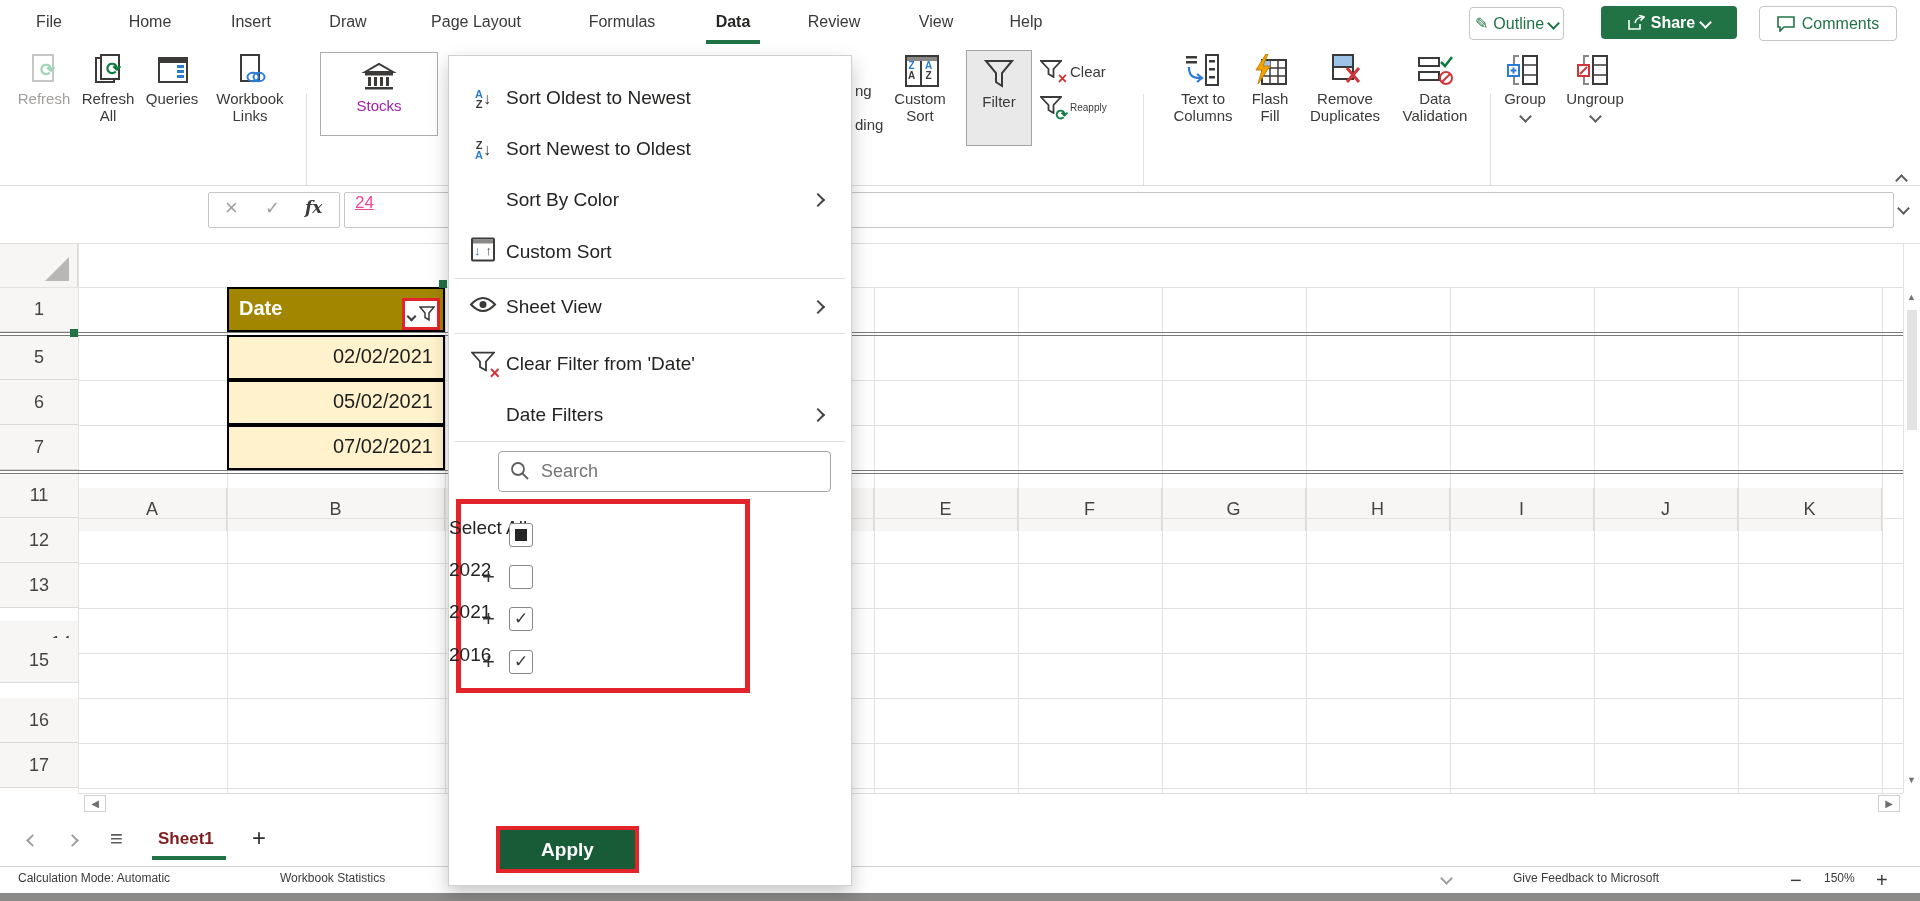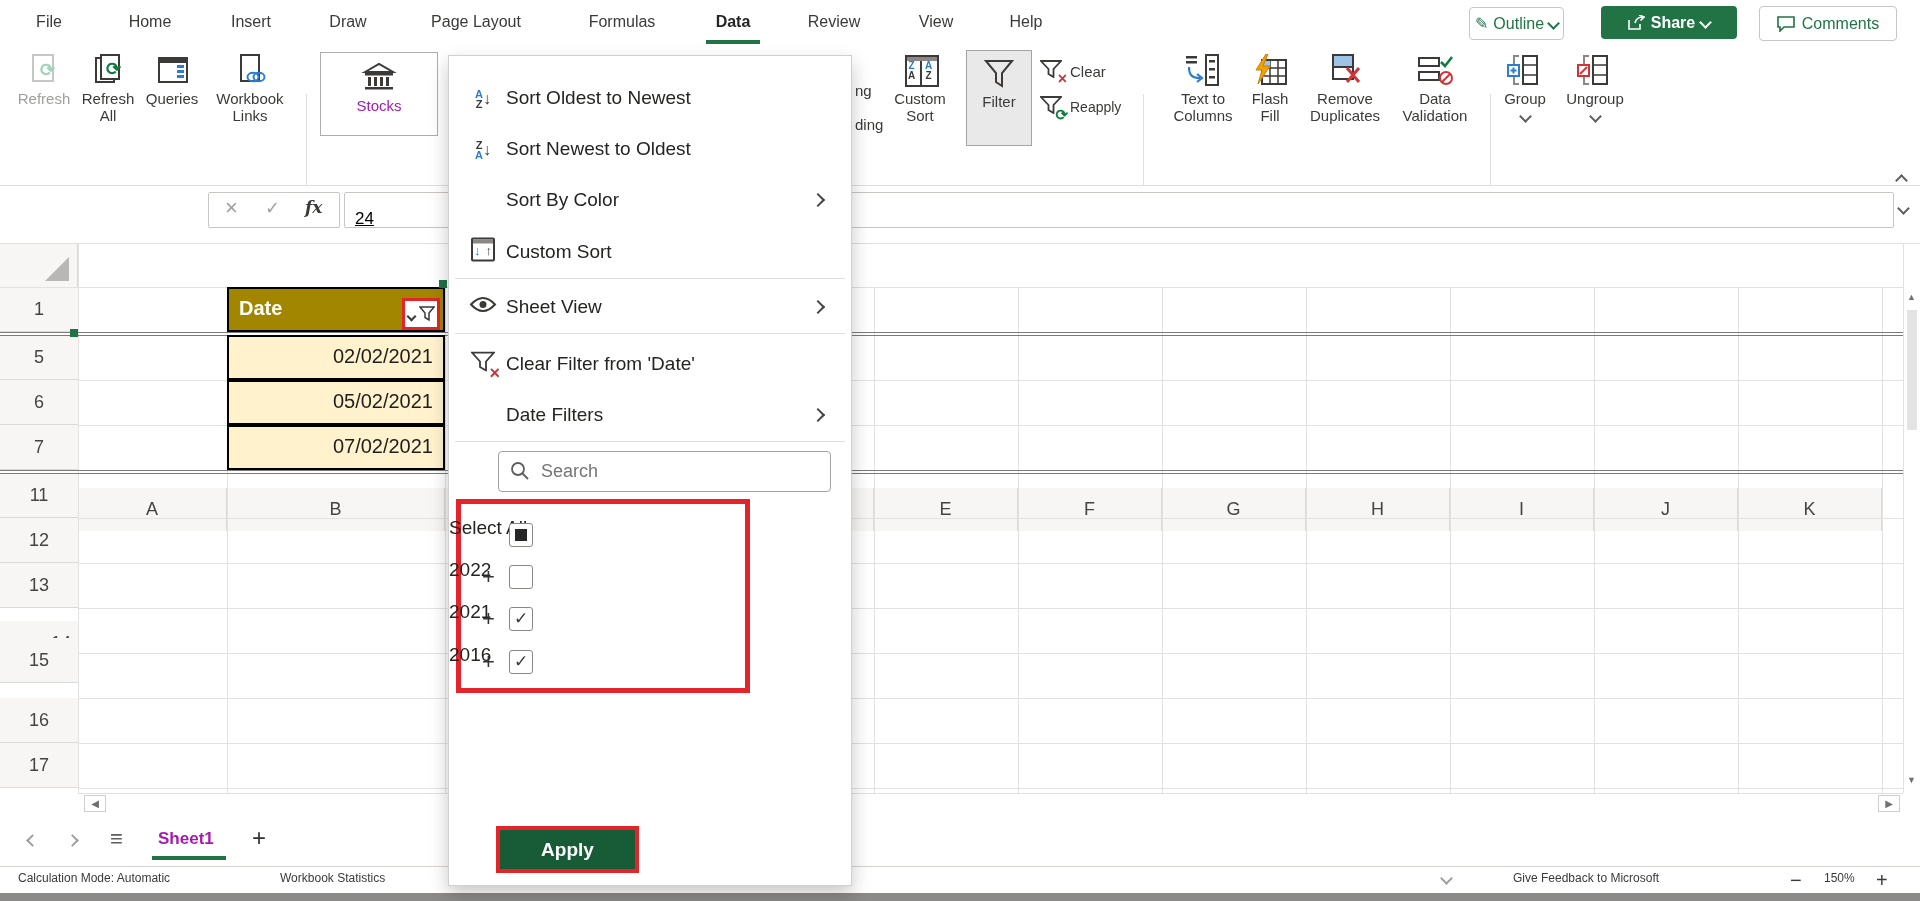--- a/index.html
+++ b/index.html
@@ -166,21 +166,21 @@
     <div class="abs" style="left:1040px;top:14px;height:26px;display:flex;align-items:center;gap:6px;">
       <span class="abs" style="position:relative;width:24px;height:22px;"><svg width="22" height="18" viewBox="0 0 22 18">
             <path d="M1 1 H21 L13.5 9 V17 L8.5 14 V9 Z" fill="none" stroke="#3b3a39" stroke-width="1.8"></path>
           </svg><span style="position:absolute;right:-3px;bottom:-6px;color:#d13438;font-weight:bold;font-size:16px;">×</span></span>
       <span style="font-size:15px;">Clear</span>
     </div>
     <div class="abs" style="left:1040px;top:50px;height:26px;display:flex;align-items:center;gap:6px;">
       <span class="abs" style="position:relative;width:24px;height:22px;"><svg width="22" height="18" viewBox="0 0 22 18">
             <path d="M1 1 H21 L13.5 9 V17 L8.5 14 V9 Z" fill="none" stroke="#3b3a39" stroke-width="1.8"></path>
           </svg><span style="position:absolute;right:-4px;bottom:-6px;color:#107c41;font-weight:bold;font-size:15px;">⟳</span></span>
-      <span style="font-size:14px;">Reapply</span>
+      <span style="font-size:10px;">Reapply</span>
     </div>
 
     <div class="vsep" style="left:1143px;"></div>
 
     <div class="rbtn" style="left:1166px;top:10px;width:74px;">
       <div class="ric"><svg width="36" height="32" viewBox="0 0 36 32">
             <rect x="1" y="2" width="11" height="2.5" fill="#3b3a39"></rect>
             <rect x="1" y="7" width="11" height="2.5" fill="#3b3a39"></rect>
             <path d="M4 13 C4 22 8 24 15 24" fill="none" stroke="#2b7cd3" stroke-width="2.2"></path>
             <path d="M12 20 l5 4 -5 4" fill="none" stroke="#2b7cd3" stroke-width="2.2"></path>
@@ -256,21 +256,21 @@
     <span class="chev u" style="position:absolute;left:1897px;top:132px;"></span>
   </div>
 
   <div class="abs" style="left:0;top:186px;width:1920px;height:58px;background:#fff;border-bottom:1px solid #e1dfdd;box-sizing:border-box;">
     <div class="fbox" style="left:208px;top:6px;width:130px;height:34px;">
       <span style="position:absolute;left:16px;top:2px;font-size:22px;color:#a19f9d;">×</span>
       <span style="position:absolute;left:56px;top:4px;font-size:18px;color:#a19f9d;">✓</span>
       <span style="position:absolute;left:96px;top:4px;font-family:'DejaVu Serif',serif;font-style:italic;font-weight:bold;font-size:17px;color:#3b3a39;">fx</span>
     </div>
     <div class="fbox" style="left:344px;top:6px;width:1548px;height:34px;">
-      <span style="position:absolute;left:10px;top:16px;font-size:17px;color:#000000;text-decoration:underline;">24</span>
+      <span style="position:absolute;left:10px;top:0;font-size:17px;color:#ec4899;text-decoration:underline;">24</span>
     </div>
     <span class="chev d" style="position:absolute;left:1899px;top:18px;"></span>
   </div>
 
   <div class="abs" style="left:0;top:244px;width:1920px;height:549px;background:#fff;">
 
     <div class="abs" style="left:0;top:0;width:78px;height:43px;background:#f7f6f5;border-right:1px solid #dcdad8;box-sizing:border-box;">
       <div style="position:absolute;right:8px;bottom:6px;width:0;height:0;border-bottom:24px solid #b9b7b5;border-left:24px solid transparent;"></div>
     </div>
     <div id="col-headers">
@@ -427,21 +427,21 @@
   <div class="abs" style="left:1903px;top:244px;width:17px;height:549px;background:#fff;border-left:1px solid #e1e1e1;box-sizing:border-box;">
     <span style="position:absolute;left:3px;top:48px;font-size:9px;color:#707070;">▲</span>
     <div style="position:absolute;left:3px;top:66px;width:10px;height:120px;background:#e3e3e3;"></div>
     <span style="position:absolute;left:3px;bottom:8px;font-size:9px;color:#707070;">▼</span>
   </div>
 
   <div class="abs" style="left:0;top:812px;width:1920px;height:54px;background:#fff;">
     <span class="chev l lt" style="position:absolute;left:28px;top:24px;"></span>
     <span class="chev r lt" style="position:absolute;left:68px;top:24px;"></span>
     <span style="position:absolute;left:110px;top:14px;font-size:22px;color:#605e5c;">≡</span>
-    <span style="position:absolute;left:158px;top:17px;font-size:17px;font-weight:bold;color:#a21caf;">Sheet1</span>
+    <span style="position:absolute;left:158px;top:17px;font-size:17px;font-weight:bold;color:#7f1d1d;">Sheet1</span>
     <div class="underline-green" style="left:152px;top:44px;width:74px;"></div>
     <span style="position:absolute;left:252px;top:12px;font-size:24px;color:#323130;">+</span>
   </div>
 
   <div class="abs" style="left:0;top:866px;width:1920px;height:27px;background:#fff;border-top:1px solid #d6d4d2;box-sizing:border-box;">
     <span class="statustext" style="position:absolute;left:18px;top:4px;">Calculation Mode: Automatic</span>
     <span class="statustext" style="position:absolute;left:280px;top:4px;">Workbook Statistics</span>
     <span class="chev d lt" style="position:absolute;left:1442px;top:7px;"></span>
     <span class="statustext" style="position:absolute;left:1513px;top:4px;">Give Feedback to Microsoft</span>
     <span style="position:absolute;left:1790px;top:2px;font-size:20px;color:#3b3a39;">−</span>

